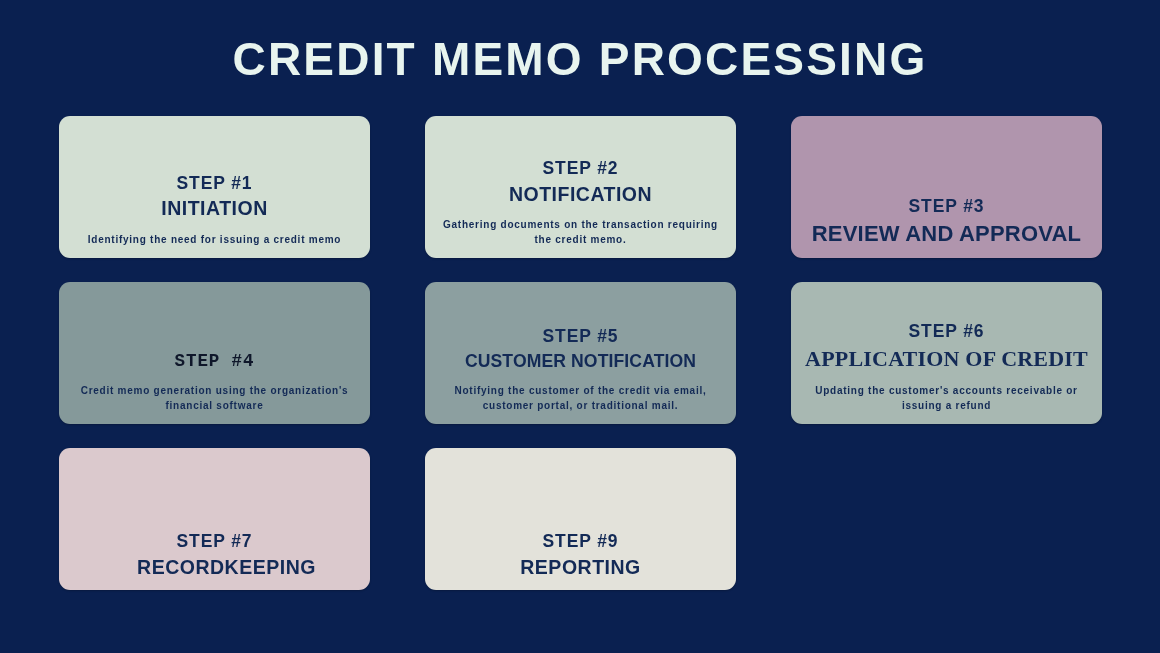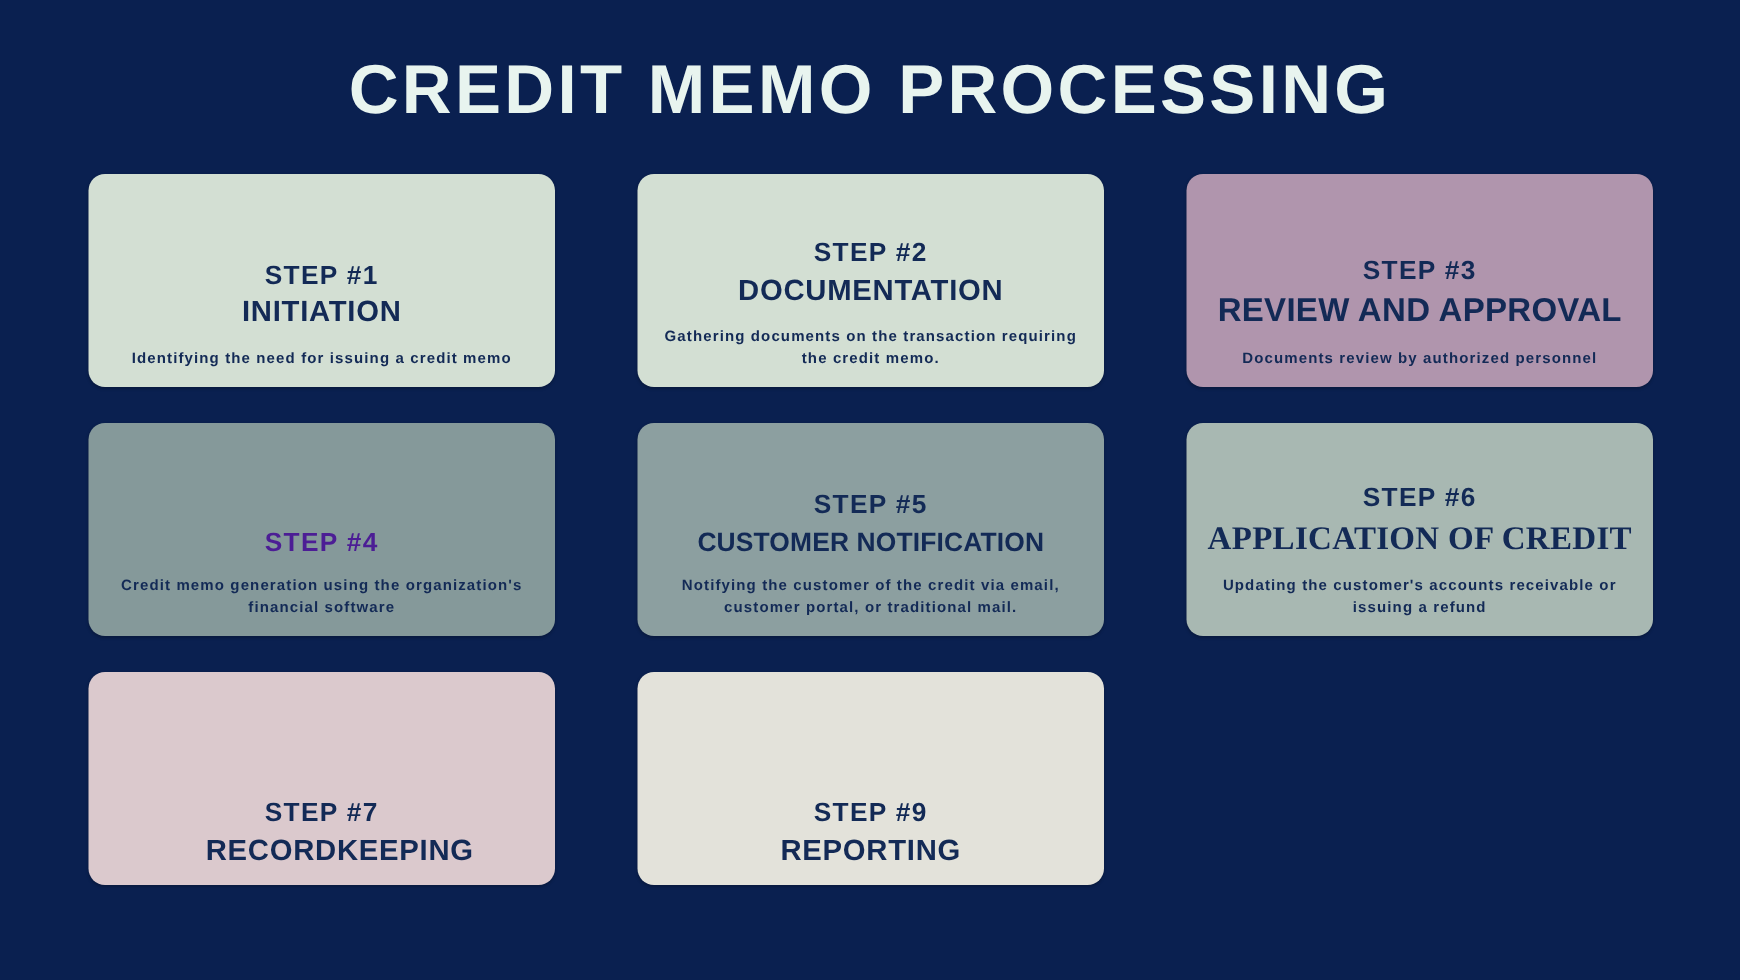--- a/index.html
+++ b/index.html
@@ -108,32 +108,31 @@
   <div id="card-grid">
 
     <div class="step-card" style="background-color: rgb(211, 223, 211);">
       <div class="step-number" style="color: rgb(19, 42, 86);">STEP #1</div>
       <div class="step-title" style="color: rgb(19, 42, 86);">INITIATION</div>
       <div class="step-desc" style="color: rgb(19, 42, 86);">Identifying the need for issuing a credit memo</div>
     </div>
 
     <div class="step-card" style="background-color: rgb(211, 223, 211);">
       <div class="step-number" style="color: rgb(19, 42, 86);">STEP #2</div>
-      <div class="step-title" style="color: rgb(19, 42, 86);">DOCUMENTATION</div>
+      <div class="step-title" style="color: rgb(19, 42, 86);">NOTIFICATION</div>
       <div class="step-desc" style="color: rgb(19, 42, 86);">Gathering documents on the transaction requiring the credit memo.</div>
     </div>
 
     <div class="step-card title-tight" style="background-color: rgb(176, 149, 173);">
       <div class="step-number" style="color: rgb(19, 42, 86);">STEP #3</div>
       <div class="step-title" style="color: rgb(19, 42, 86);">REVIEW AND APPROVAL</div>
-      <div class="step-desc" style="color: rgb(19, 42, 86);">Documents review by authorized personnel</div>
     </div>
 
     <div class="step-card title-tight" style="background-color: rgb(133, 153, 154);">
-      <div class="step-number" style="color: #4c1d95;">STEP #4</div>
+      <div class="step-number" style="color: #0f172a; font-family: Liberation Mono, monospace;">STEP #4</div>
       <div class="step-desc desc-wide" style="color: rgb(19, 42, 86);">Credit memo generation using the organization's financial software</div>
     </div>
 
     <div class="step-card title-xtight" style="background-color: rgb(140, 159, 160);">
       <div class="step-number" style="color: rgb(19, 42, 86);">STEP #5</div>
       <div class="step-title" style="color: rgb(19, 42, 86);">CUSTOMER NOTIFICATION</div>
       <div class="step-desc desc-wide" style="color: rgb(19, 42, 86);">Notifying the customer of the credit via email, customer portal, or traditional mail.</div>
     </div>
 
     <div class="step-card title-tight" style="background-color: rgb(168, 184, 178);">

